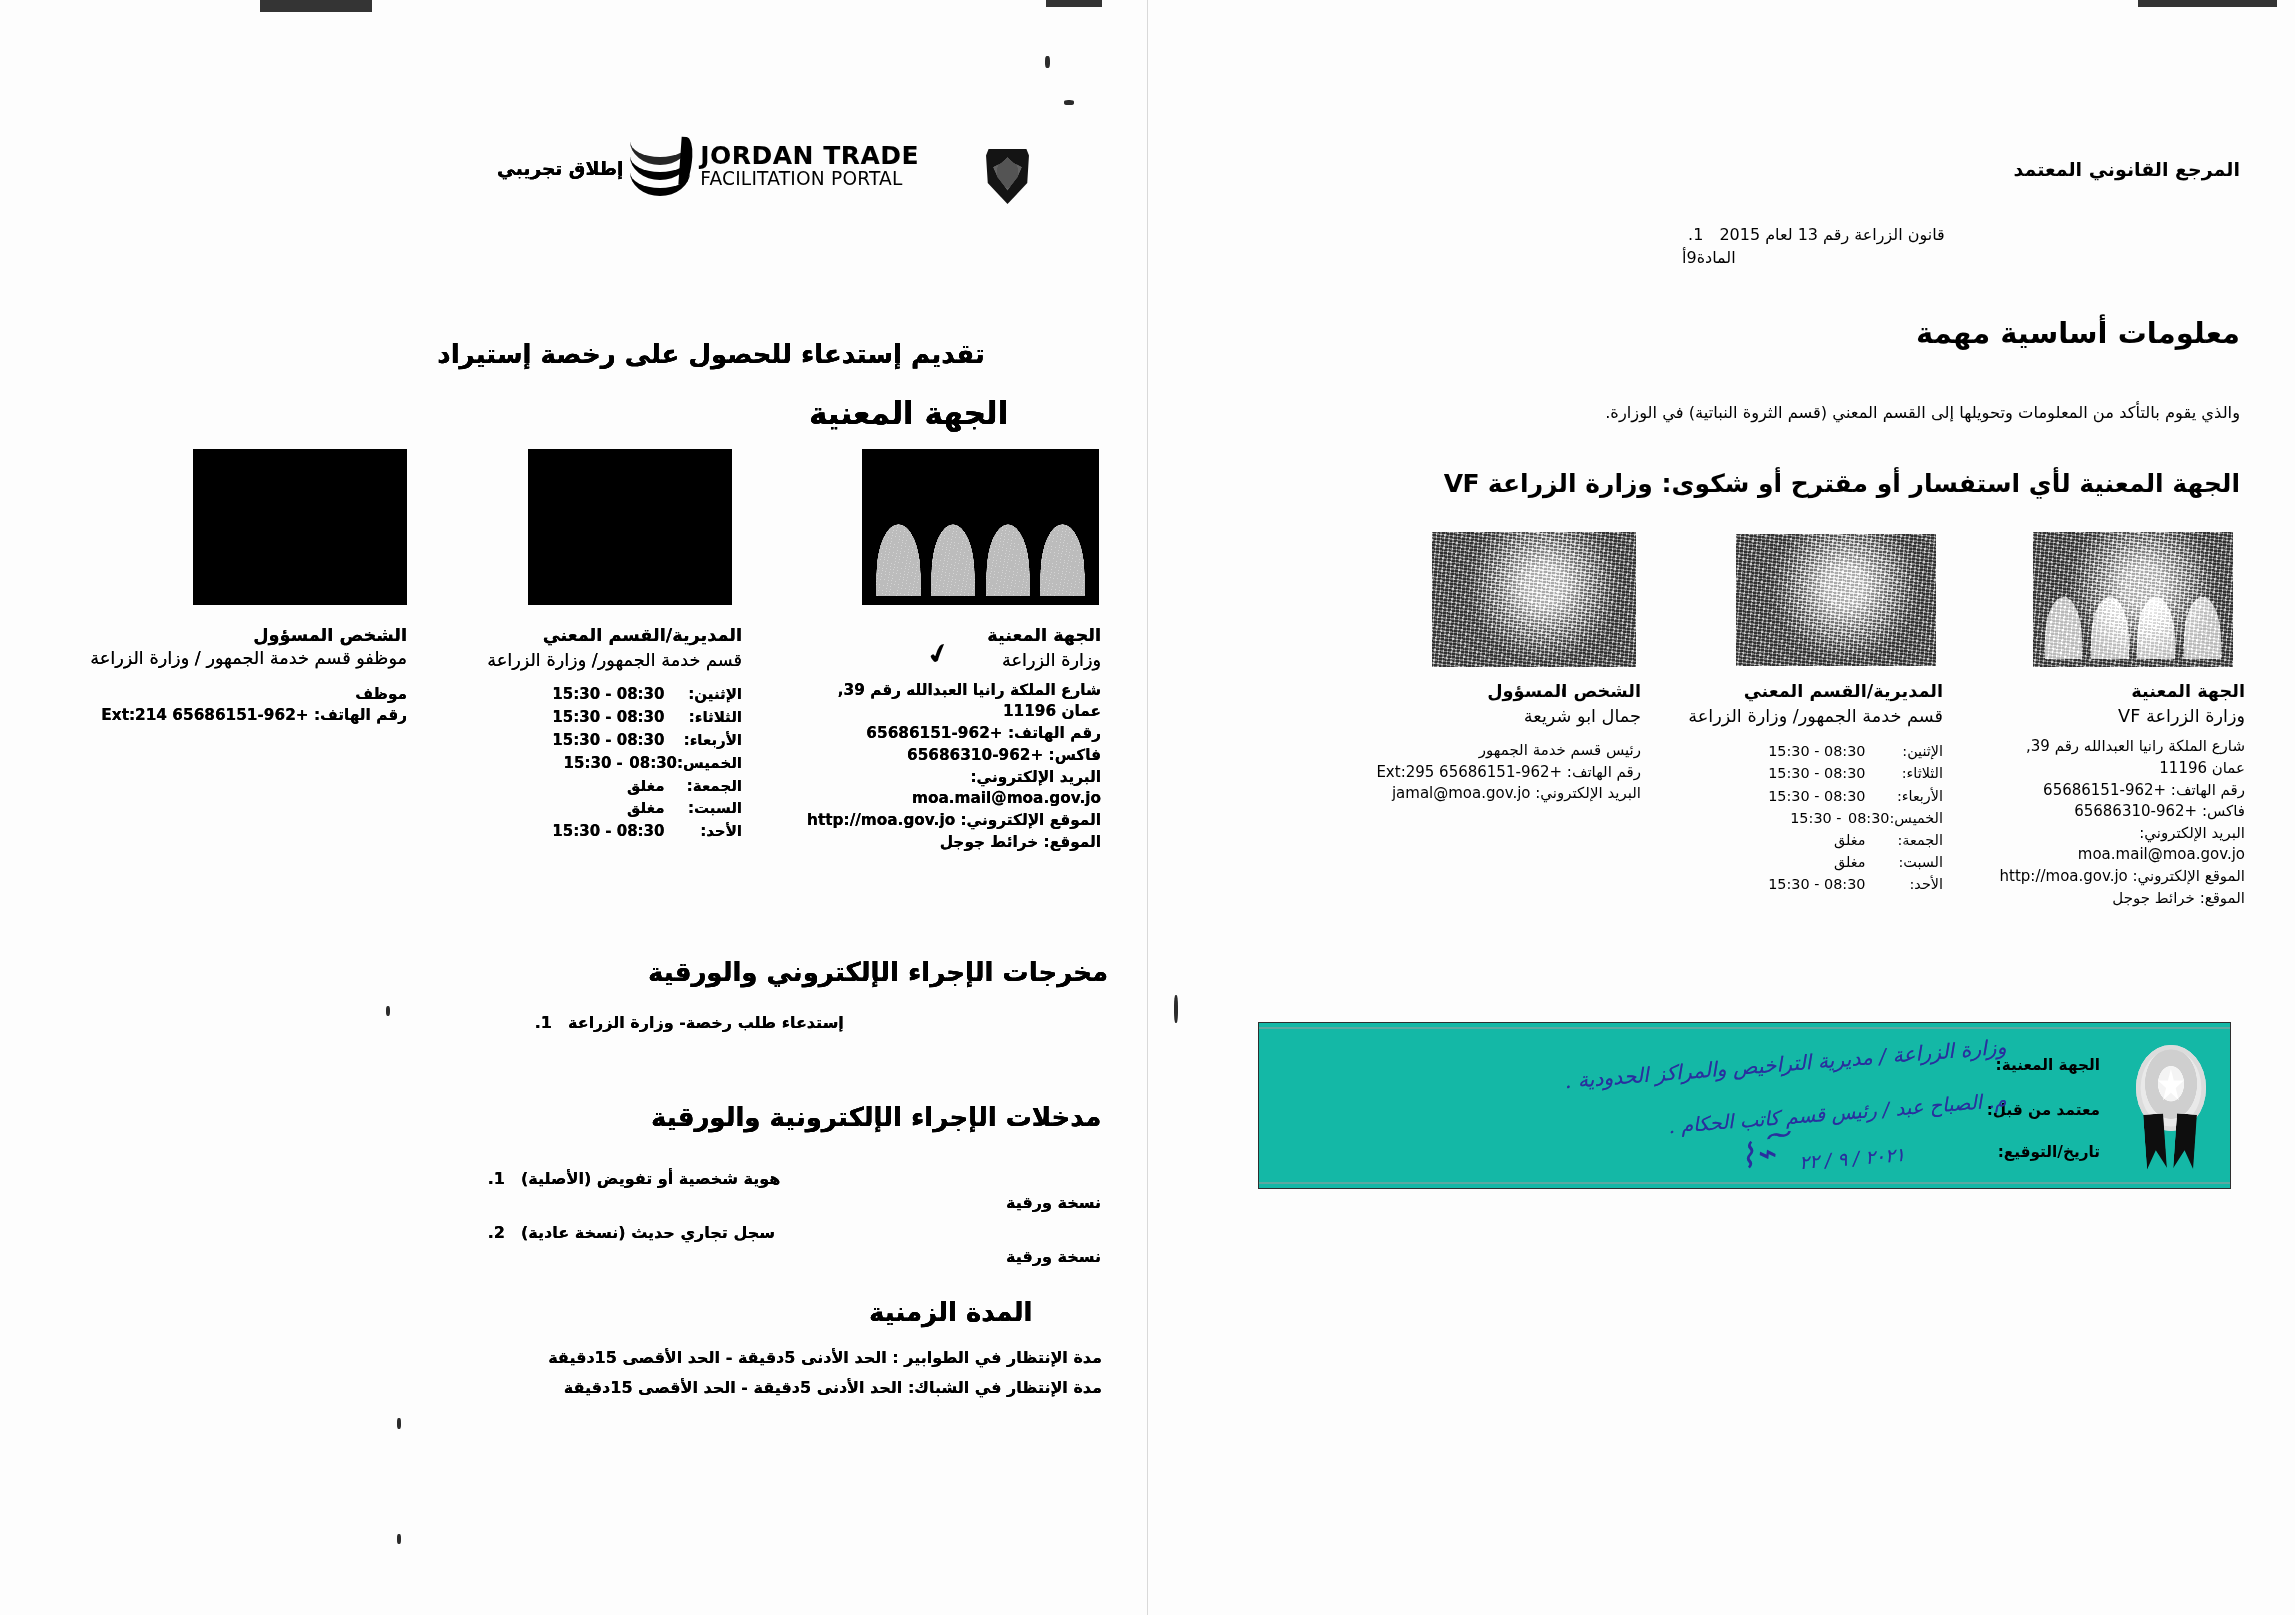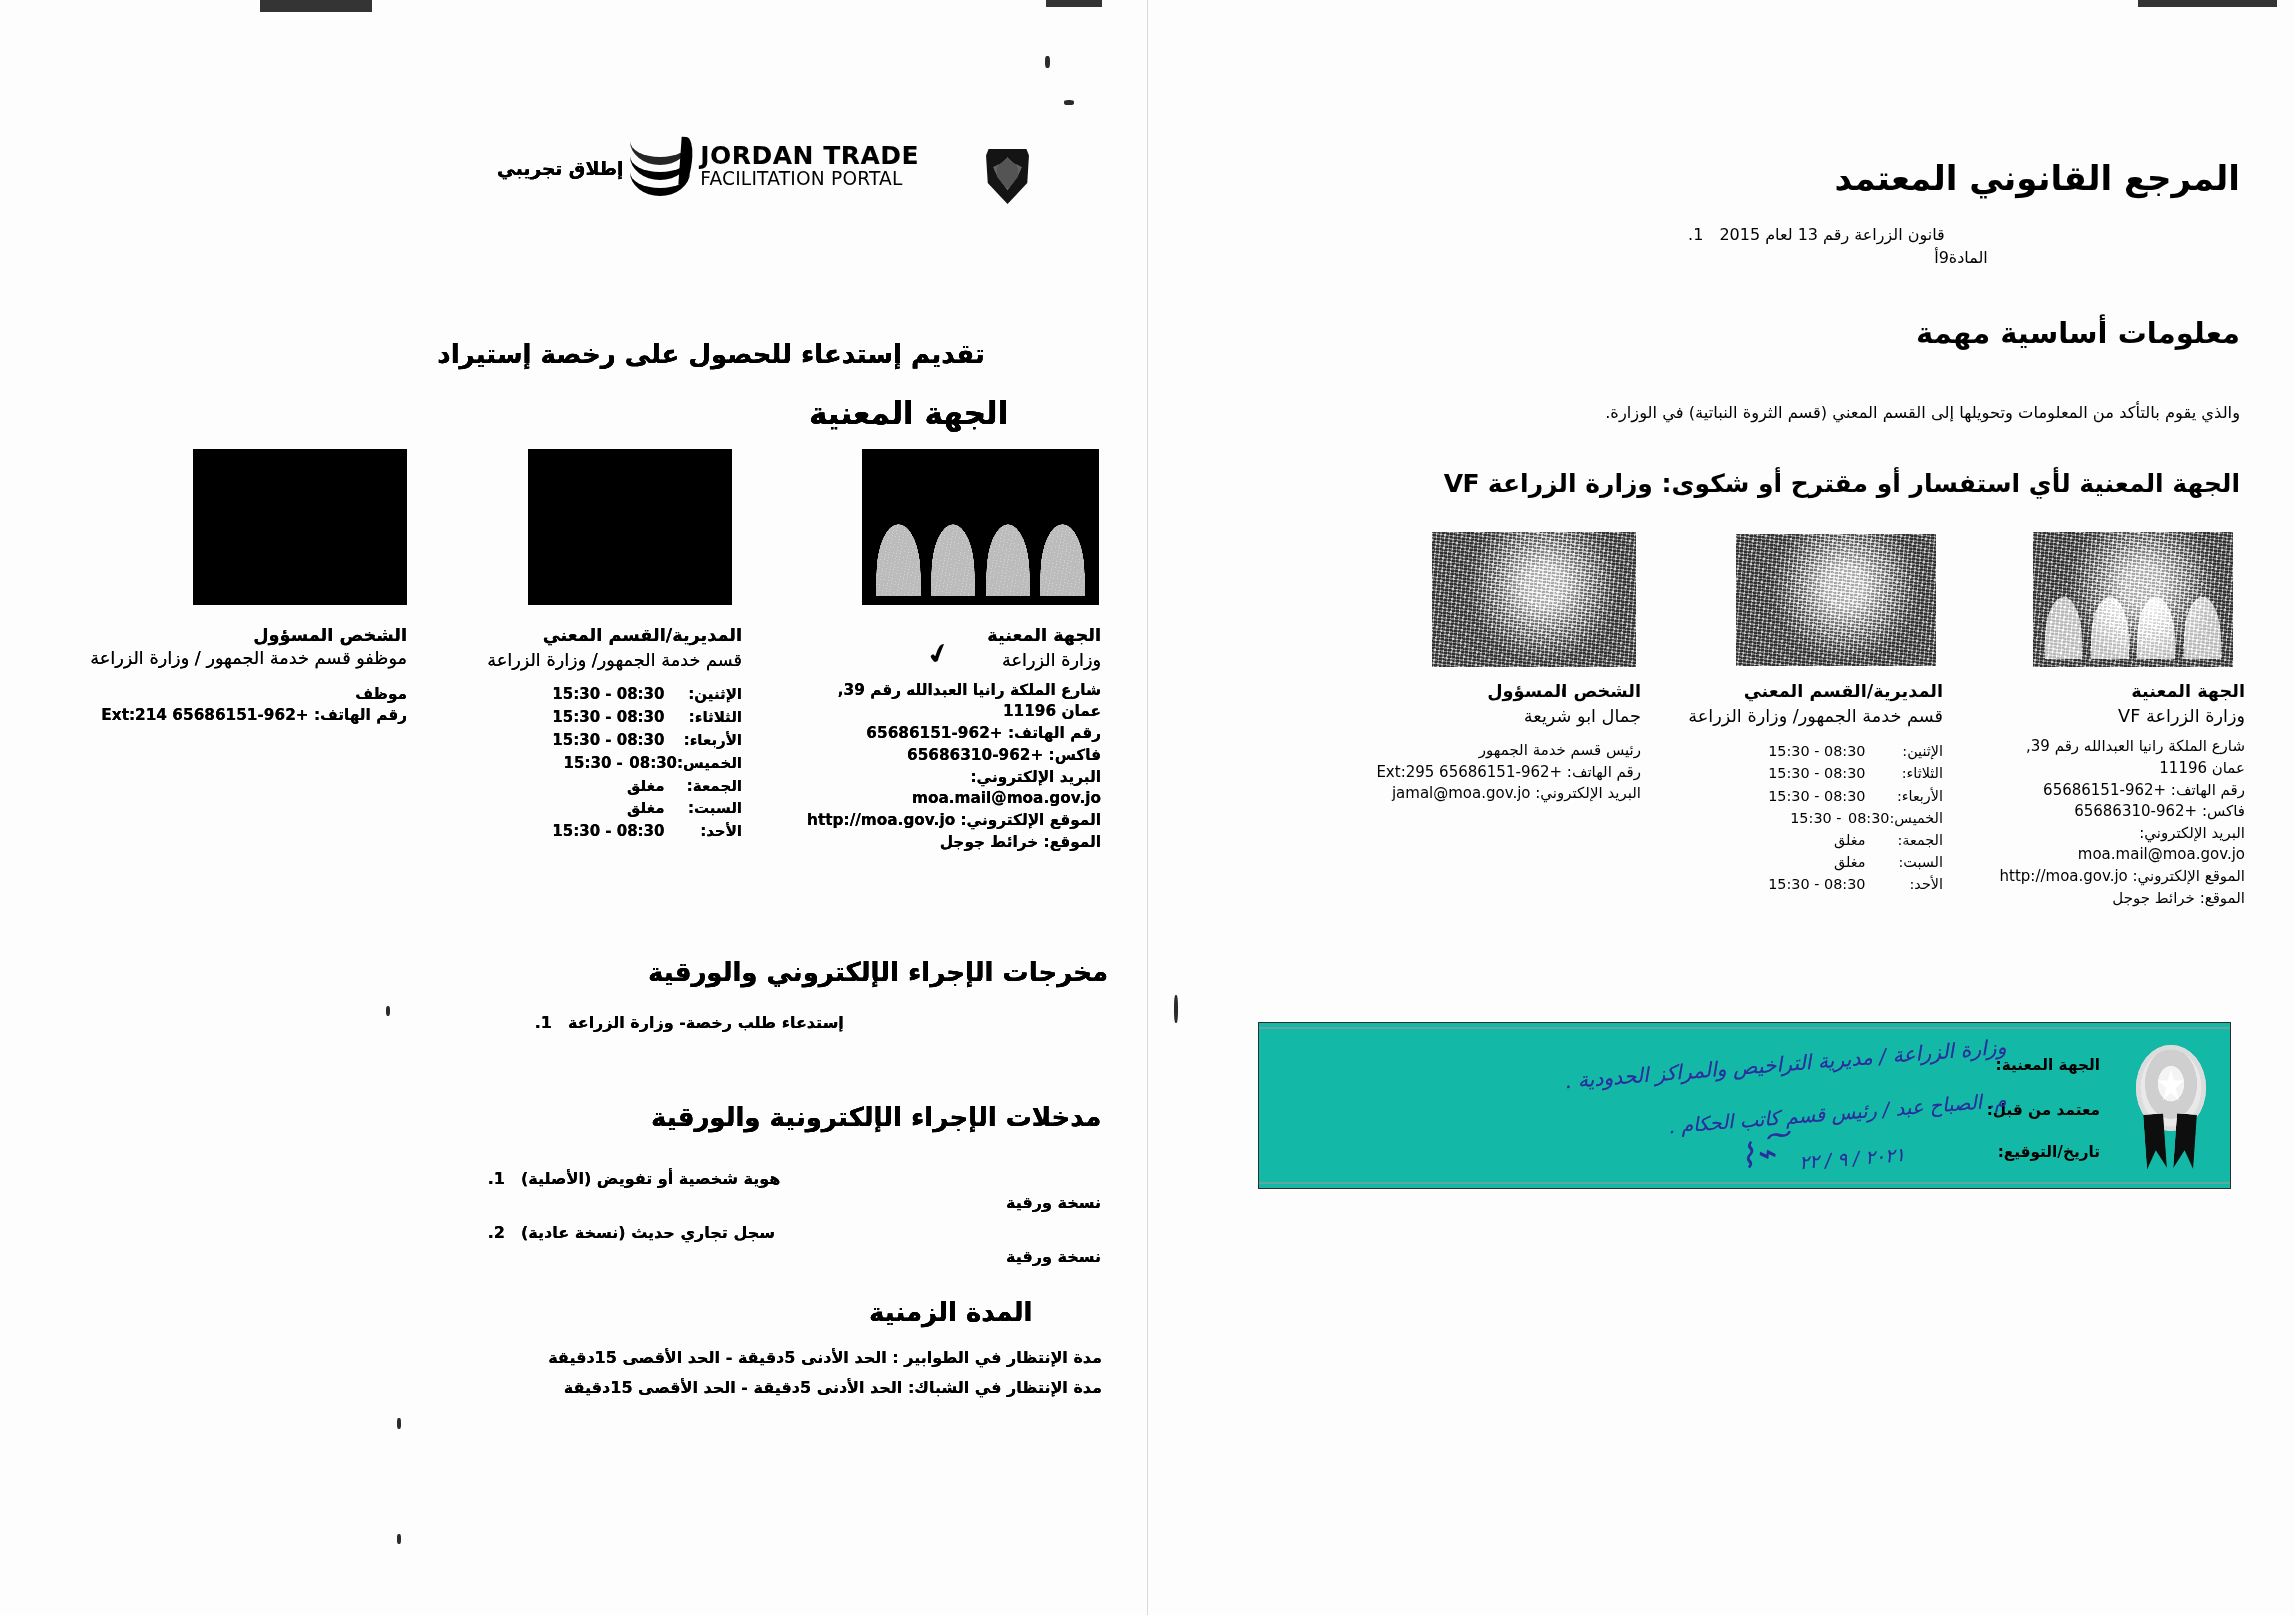--- a/index.html
+++ b/index.html
@@ -301,28 +301,28 @@
       <div style="text-align:right;padding-inline-end:38px;">نسخة ورقية</div>
     </div>
 
     <div class="t rtl display-harsh" style="left:869px;top:1297px;font-size:26px;">المدة الزمنية</div>
     <div class="t rtl body-harsh" style="left:358px;top:1348px;width:744px;text-align:right;font-size:16px;">مدة الإنتظار في الطوابير : الحد الأدنى   5دقيقة - الحد الأقصى  15دقيقة</div>
     <div class="t rtl body-harsh" style="left:358px;top:1378px;width:744px;text-align:right;font-size:16px;">مدة الإنتظار في الشباك: الحد الأدنى   5دقيقة - الحد الأقصى  15دقيقة</div>
   </div>
 
   <div class="page page-right">
 
-    <div class="t rtl display" style="right:56px;top:158px;font-size:34px;">المرجع القانوني المعتمد</div>
+    <div class="t rtl display" style="right:56px;top:158px;font-size:19px;">المرجع القانوني المعتمد</div>
 
     <div class="listnum" style="right:56px;top:223px;width:558px;text-align:right;font-size:16px;line-height:1.45;">
       <div style="display:flex;justify-content:flex-end;gap:16px;">
         <span>قانون الزراعة رقم 13 لعام 2015</span>
         <span style="min-width:21.4px;text-align:right;">1.</span>
       </div>
-      <div style="text-align:center;">المادة9أ</div>
+      <div style="text-align:left;">المادة9أ</div>
     </div>
 
     <div class="t rtl display" style="right:56px;top:316px;font-size:29px;">معلومات أساسية مهمة</div>
     <div class="t rtl display" style="right:56px;top:469px;font-size:25px;">الجهة المعنية لأي استفسار أو مقترح أو شكوى: وزارة الزراعة VF</div>
 
     <div class="t rtl" style="right:56px;top:403px;width:827px;text-align:right;font-size:16.3px;">والذي يقوم بالتأكد من المعلومات وتحويلها إلى القسم المعني (قسم الثروة النباتية) في الوزارة.</div>
 
     <div class="photo soft" style="right:63px;top:532px;width:200px;height:135px;">
       <div class="arches">
           <i></i>

